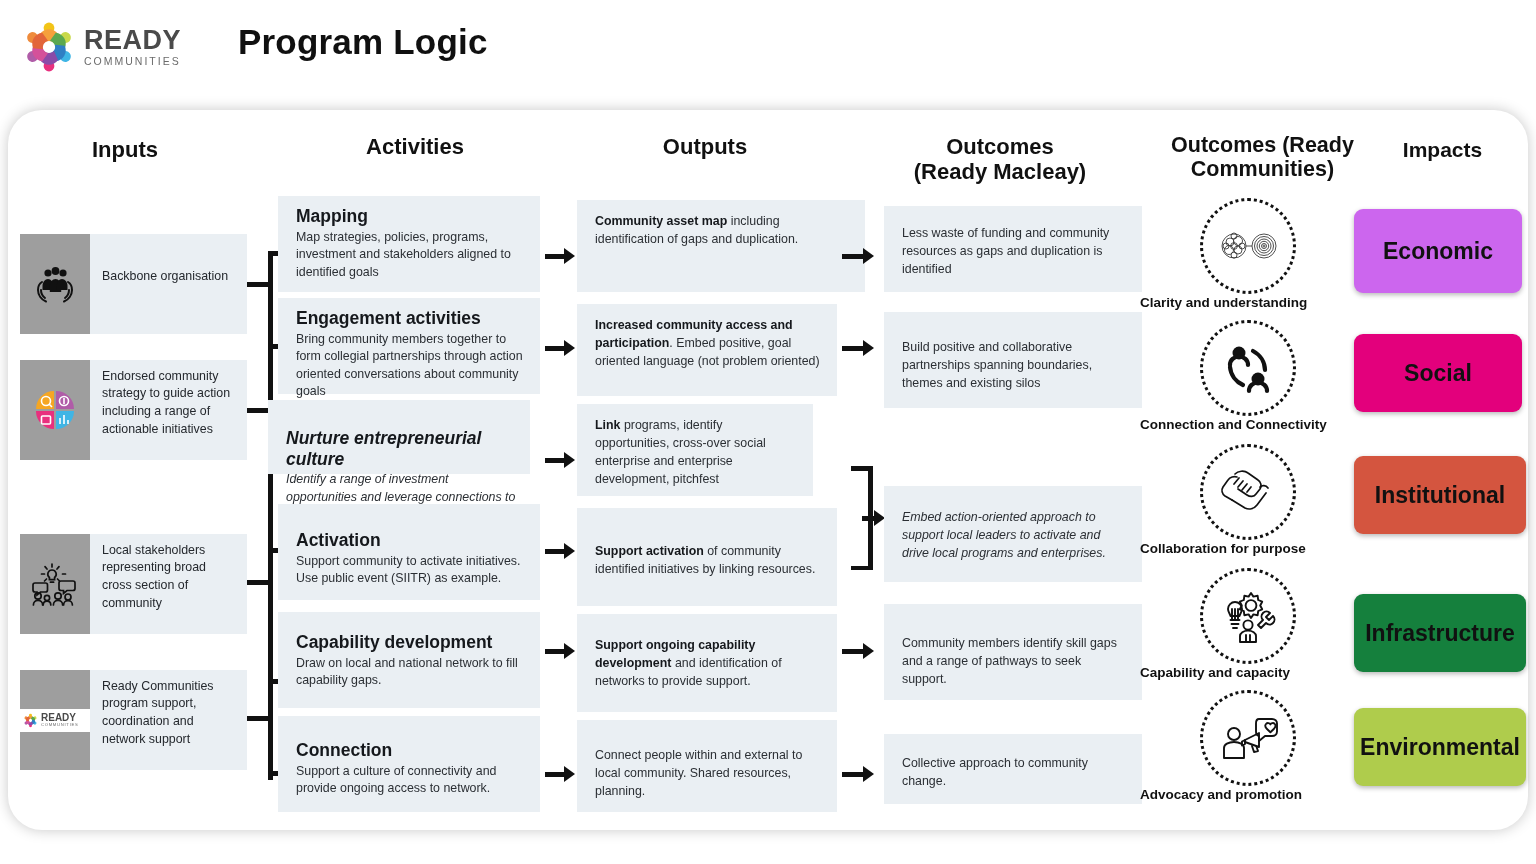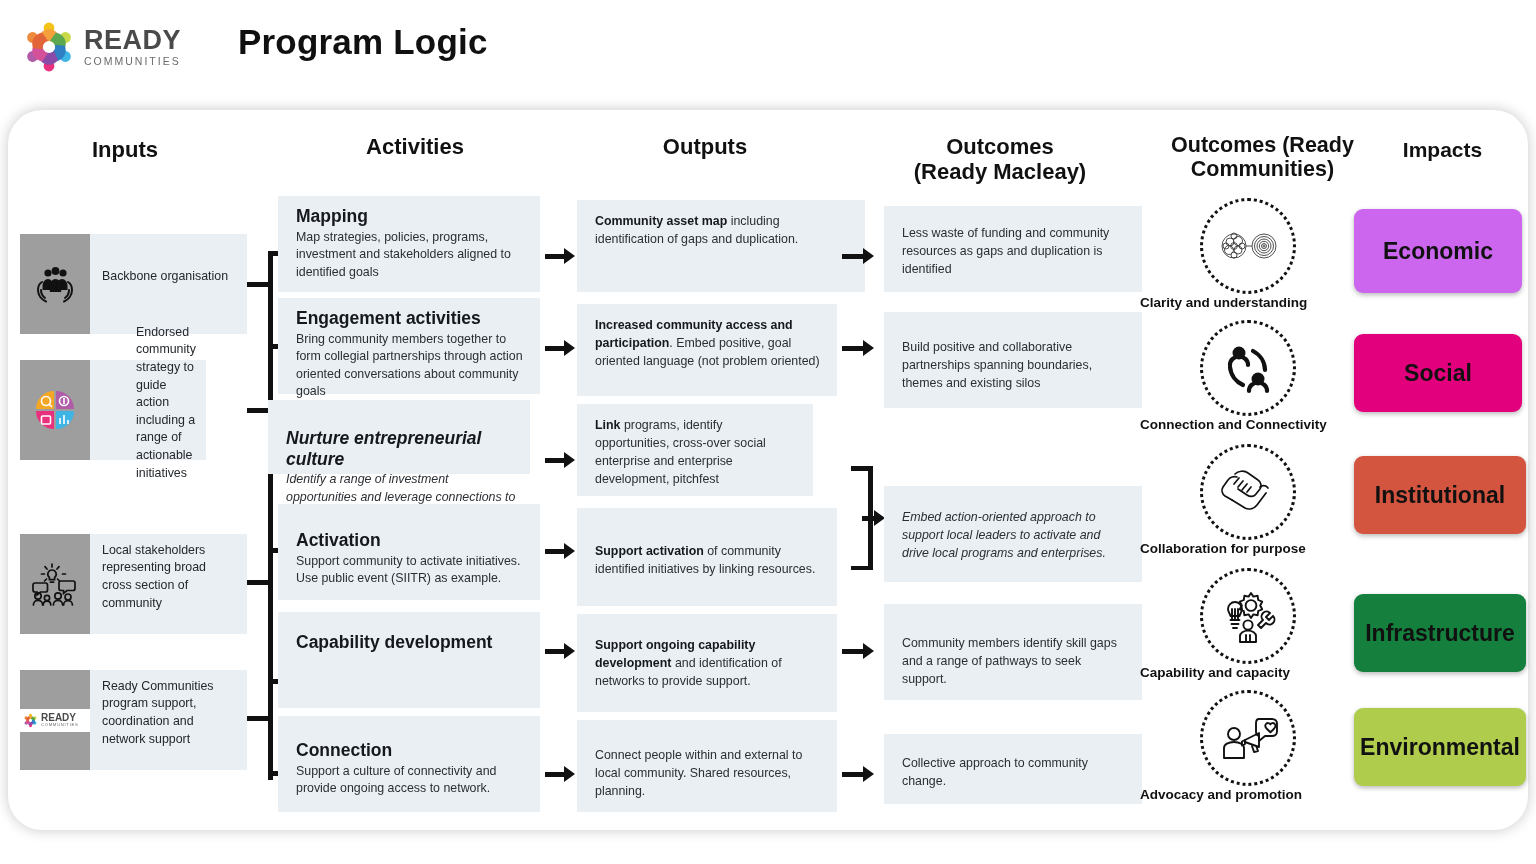--- a/index.html
+++ b/index.html
@@ -161,21 +161,21 @@
           <path d="M11 22c-2.6 1.6-4 4.6-4 8 0 5 3.4 9.6 8 11.5"></path>
           <path d="M37 22c2.6 1.6 4 4.6 4 8 0 5-3.4 9.6-8 11.5"></path>
           <path d="M10 30c0 3 1.5 6 4 8"></path>
             <path d="M38 30c0 3-1.5 6-4 8"></path>
         </g>
       </svg>
     </div>
     <div class="in-body">Backbone organisation</div>
   </div>
 
-  <div class="card in-card" style="left:20px; top:360px; width:186px; height:100px;gap:34px;">
+  <div class="card in-card" style="left:20px; top:360px; width:227px; height:100px;">
     <div class="in-icon">
       <svg width="48" height="48" viewBox="0 0 48 48">
         <path d="M23 23V5A18 18 0 0 0 5 23z" fill="#f5a623"></path>
         <path d="M25 23h18A18 18 0 0 0 25 5z" fill="#b05ca8"></path>
         <path d="M23 25H5a18 18 0 0 0 18 18z" fill="#e8307e"></path>
         <path d="M25 25v18a18 18 0 0 0 18-18z" fill="#3fb5e5"></path>
         <g fill="none" stroke="#fff" stroke-width="1.6">
           <circle cx="15" cy="15" r="4.5"></circle>
             <path d="M18 18l3 3"></path>
           <circle cx="33" cy="15" r="4.5"></circle>
@@ -293,20 +293,21 @@
   <div class="card act" style="left:268px; top:400px; width:262px; height:74px;font-style:italic;">
     <div class="ttl" style="margin-top:18px;">Nurture entrepreneurial culture</div>
     <div class="bd">Identify a range of investment opportunities and leverage connections to activate</div>
   </div>
   <div class="card act" style="left:278px; top:504px; width:262px; height:96px;">
     <div class="ttl" style="margin-top:16px;">Activation</div>
     <div class="bd">Support community to activate initiatives. Use public event (SIITR) as example.</div>
   </div>
   <div class="card act" style="left:278px; top:612px; width:262px; height:96px;">
     <div class="ttl" style="margin-top:10px;">Capability development</div>
+    <div class="bd">Draw on local and national network to fill capability gaps.</div>
   </div>
   <div class="card act" style="left:278px; top:716px; width:262px; height:96px;">
     <div class="ttl" style="margin-top:14px;">Connection</div>
     <div class="bd">Support a culture of connectivity and provide ongoing access to network.</div>
   </div>
 
   <div class="arrow" style="left:545px; top:248px; width:30px;">
       <div class="shaft" style="width:19px;"></div>
       <div class="head" style="left:19px;"></div>
     </div>

